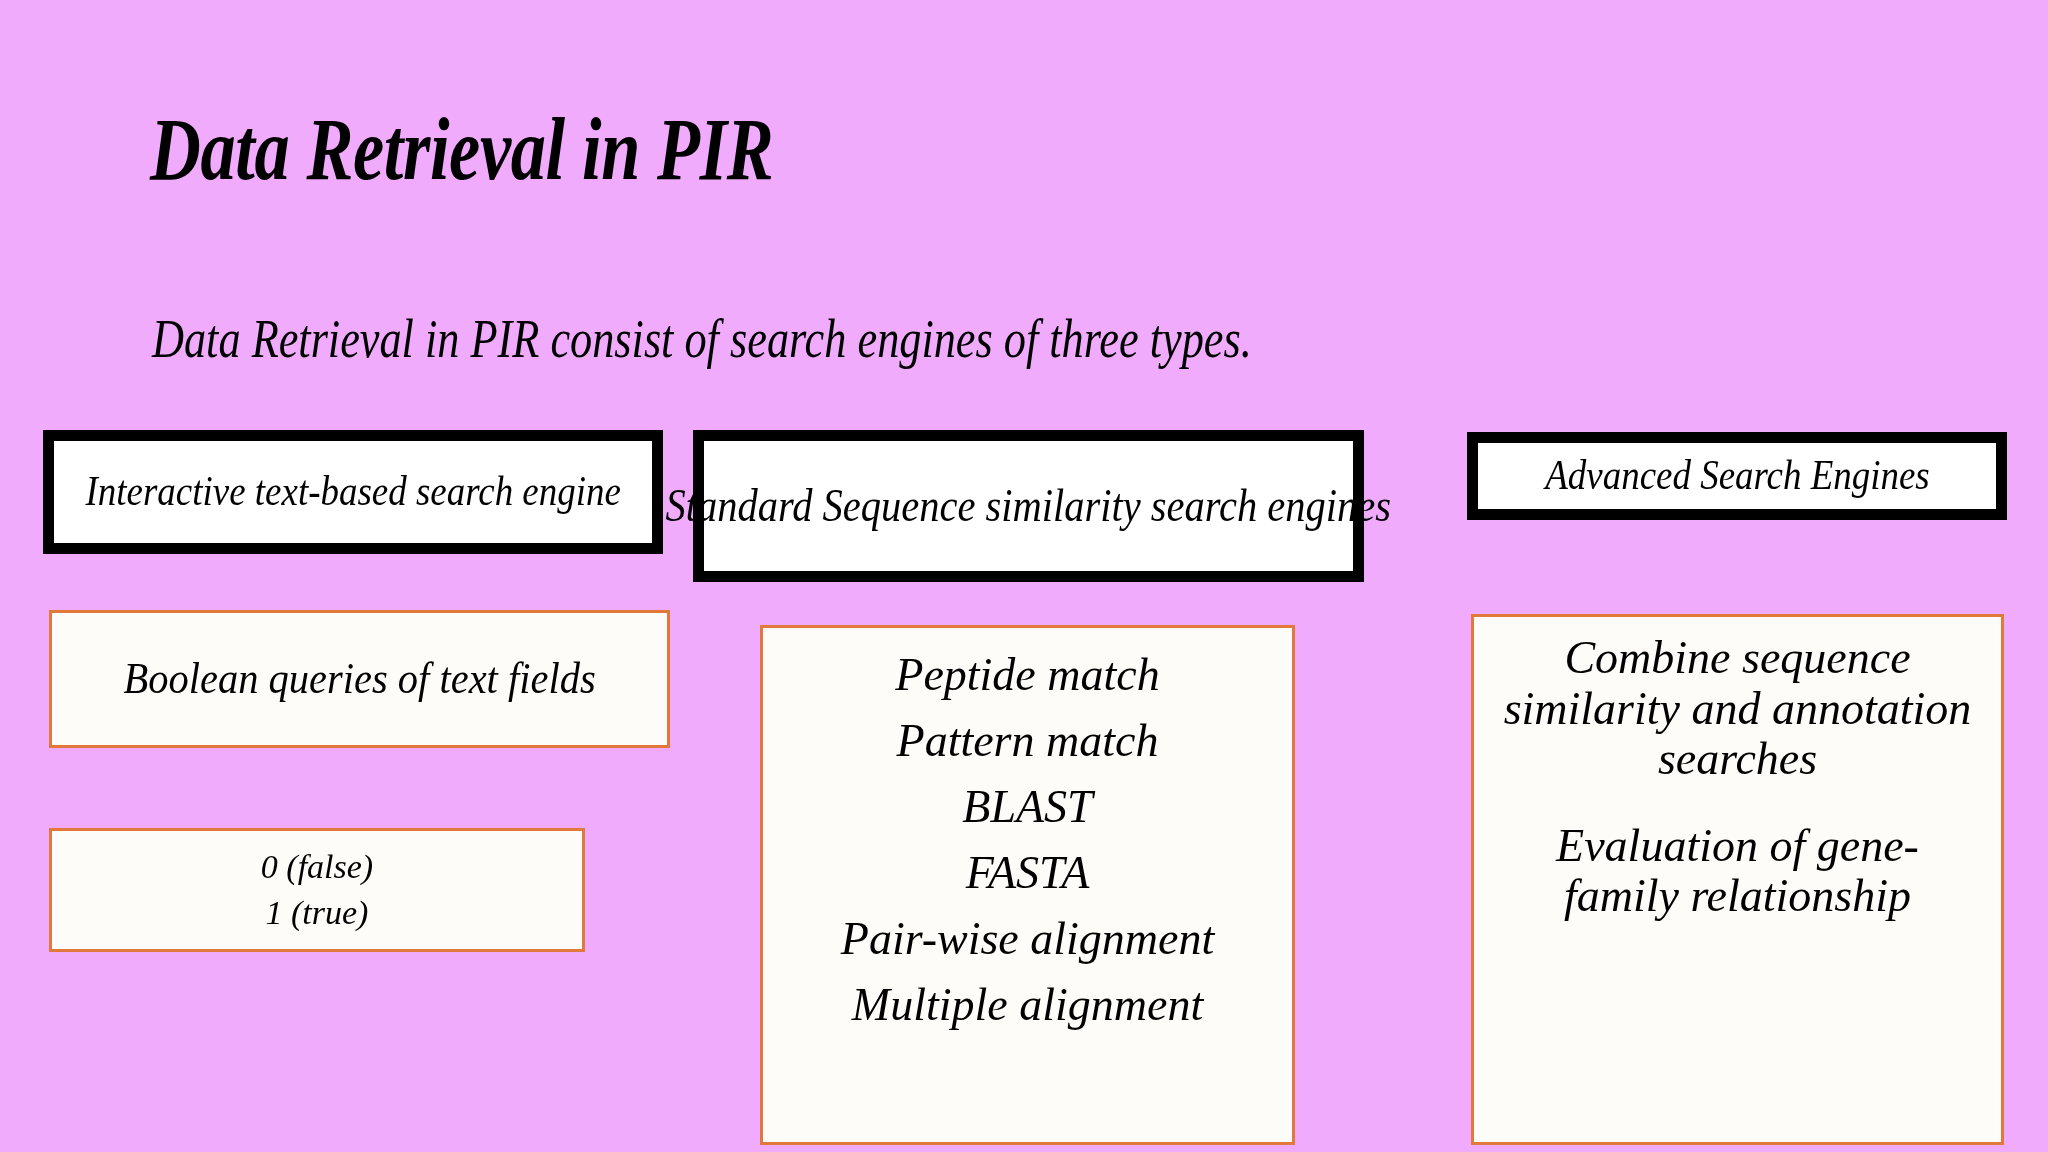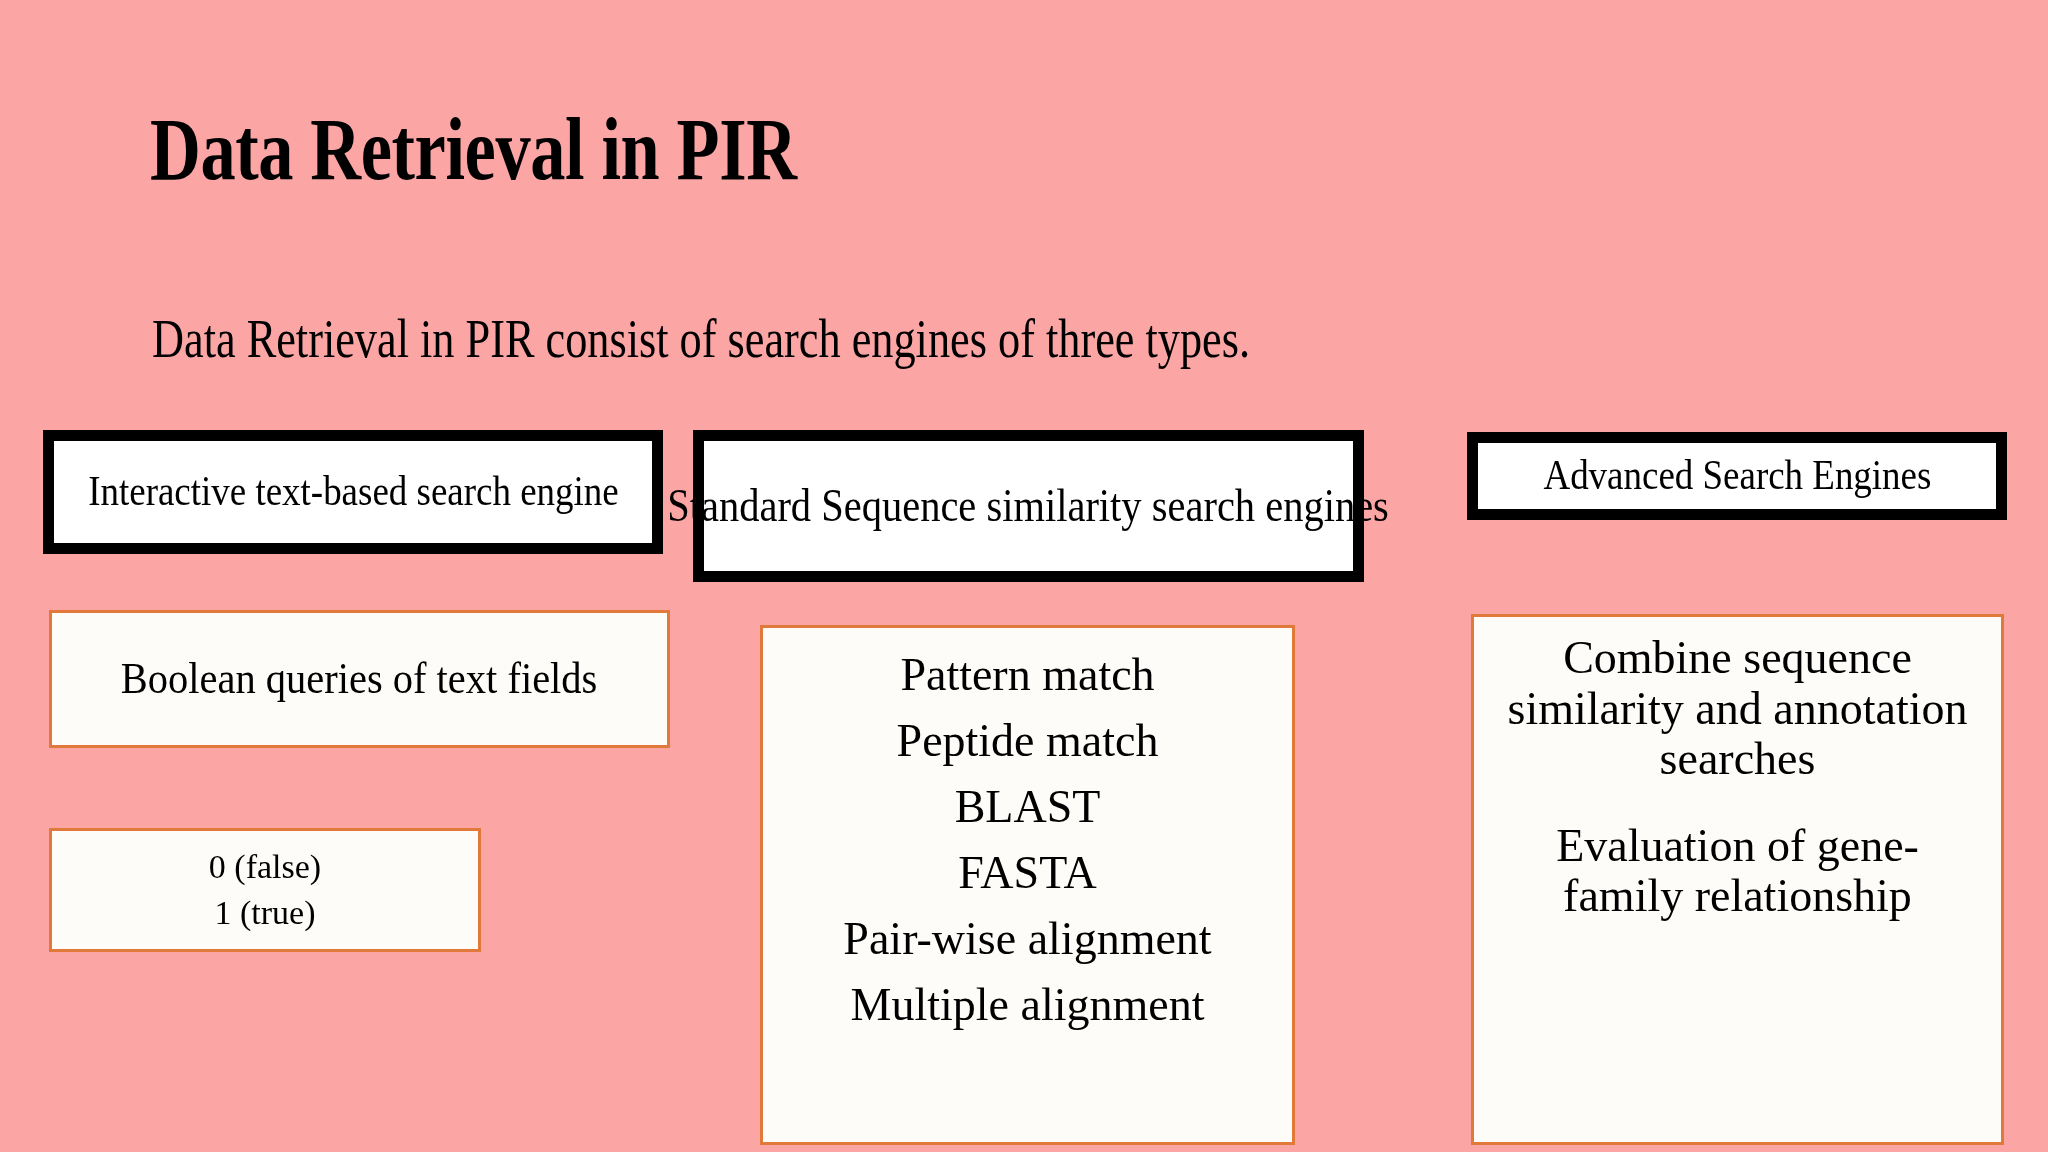--- a/index.html
+++ b/index.html
@@ -11,21 +11,22 @@
     width: 2048px;
     height: 1152px;
     position: relative;
     overflow: hidden;
     font-family: "Liberation Serif", "DejaVu Serif", serif;
     color: #000000;
   }
   .slide {
     position: absolute;
     inset: 0;
-    background: #fca5a5;
+    background: #f0abfc;
+    font-style: italic;
   }
   
   .slide-title {
     position: absolute;
     left: 150px;
     top: 104px;
     width: 1500px;
     font-size: 88px;
     font-weight: bold;
     line-height: 1.05;
@@ -77,21 +78,21 @@
   }
   
   #hdr-1 { left: 43px;  top: 430px; width: 620px;  height: 124px; }
   #hdr-1 .box-text { font-size: 42px; }
   #box-bool {
     left: 49px; top: 610px; width: 621px; height: 138px;
     display: flex; align-items: center; justify-content: center;
   }
   #box-bool .box-text { transform: scaleX(0.92); transform-origin: center center; white-space: nowrap; }
   #box-values {
-    left: 49px; top: 828px; width: 432px; height: 124px;
+    left: 49px; top: 828px; width: 536px; height: 124px;
     display: flex; flex-direction: column; align-items: center; justify-content: center;
   }
   #box-values .val-line { font-size: 34px; line-height: 1.35; }
   
   #hdr-2 { left: 693px; top: 430px; width: 671px;  height: 152px; }
   #hdr-2 .box-text { font-size: 46px; }
   #box-seq {
     left: 760px; top: 625px; width: 535px; height: 520px;
     display: flex; flex-direction: column;
     align-items: center; justify-content: flex-start;
@@ -140,22 +141,22 @@
   <div class="body-box" id="box-values">
     <div class="val-line">0 (false)</div>
     <div class="val-line">1 (true)</div>
   </div>
 
   <div class="hdr-box" id="hdr-2">
     <span class="box-text">Standard Sequence similarity search engines</span>
   </div>
 
   <div class="body-box" id="box-seq">
+    <div class="seq-item">Peptide match</div>
     <div class="seq-item">Pattern match</div>
-    <div class="seq-item">Peptide match</div>
     <div class="seq-item">BLAST</div>
     <div class="seq-item">FASTA</div>
     <div class="seq-item">Pair-wise alignment</div>
     <div class="seq-item">Multiple alignment</div>
   </div>
 
   <div class="hdr-box" id="hdr-3">
     <span class="box-text">Advanced Search Engines</span>
   </div>
 

